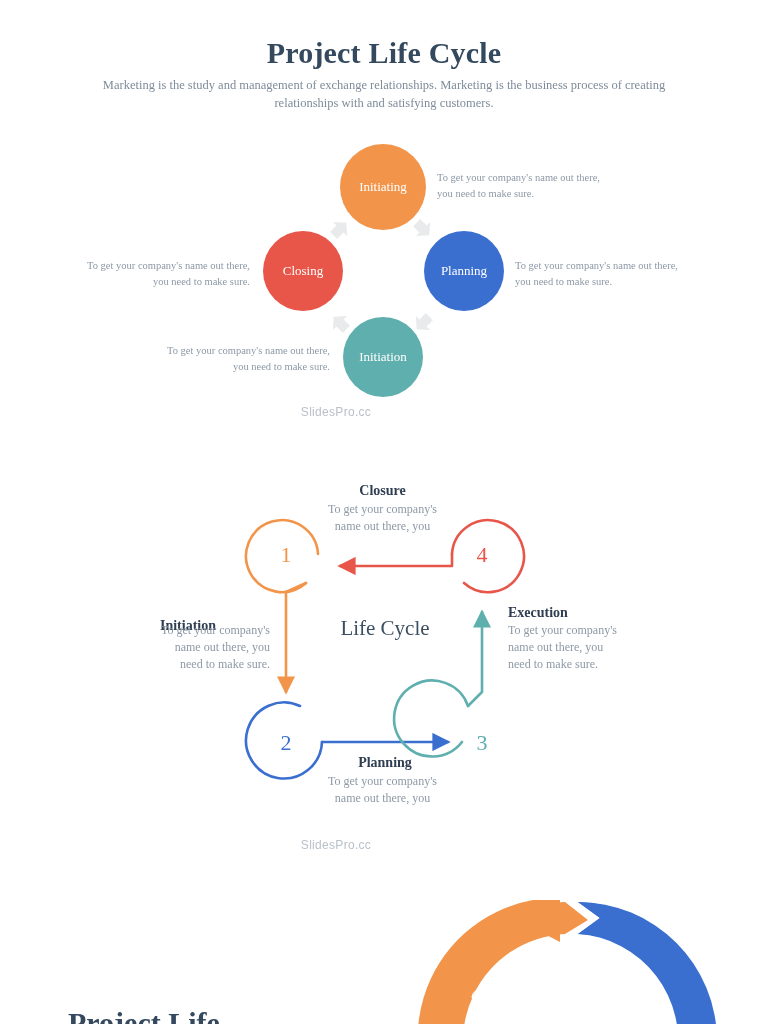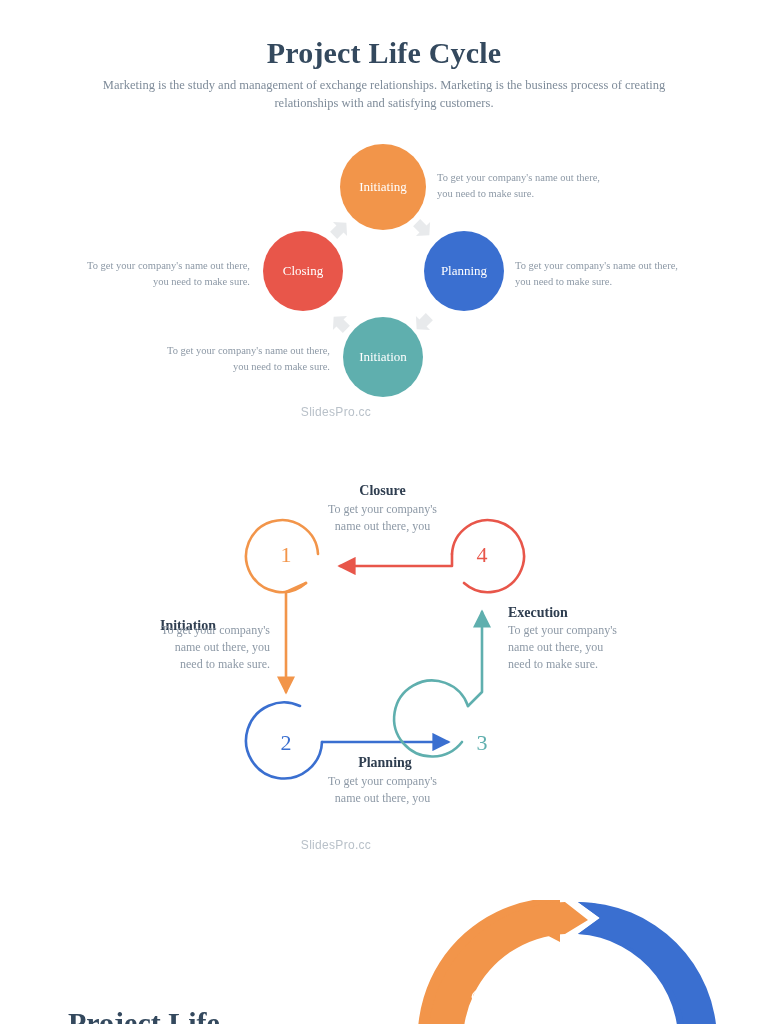--- a/index.html
+++ b/index.html
@@ -223,20 +223,21 @@
       </g>
 
       <g>
         <path d="M 462 272 A 38 38 0 1 1 468 236" fill="none" stroke="#5FAFAE" stroke-width="2.6" stroke-linecap="round"></path>
         <path d="M 468 236 L 482 222 L 482 142" fill="none" stroke="#5FAFAE" stroke-width="2.6" stroke-linecap="round" stroke-linejoin="round" marker-end="url(#ah-teal)"></path>
         <text x="482" y="280" fill="#5FAFAE" font-family="Liberation Serif, serif" font-size="22" text-anchor="middle">3</text>
       </g>
     </svg>
 
     <div class="s2-center">
+      <div>Life Cycle</div>
     </div>
 
     <div class="s2-heading h-closure">Closure</div>
     <div class="s2-body    b-closure">To get your company's name out there, you</div>
 
     <div class="s2-heading h-initiation">Initiation</div>
     <div class="s2-body    b-initiation">To get your company's name out there, you need to make sure.</div>
 
     <div class="s2-heading h-execution">Execution</div>
     <div class="s2-body    b-execution">To get your company's name out there, you need to make sure.</div>

